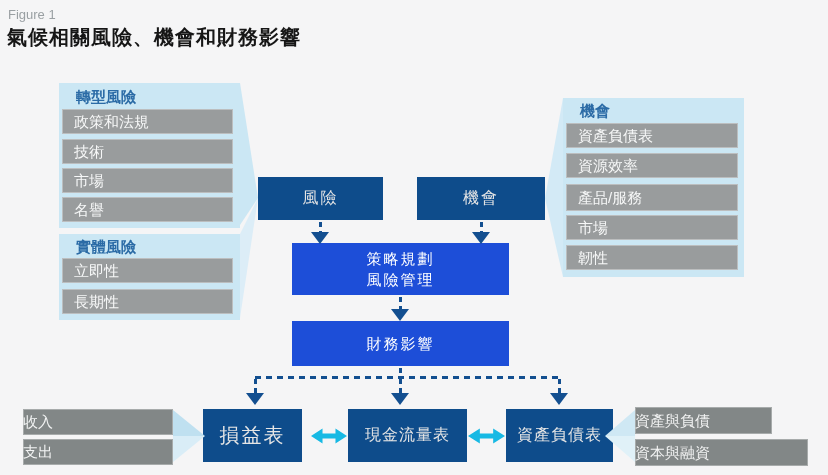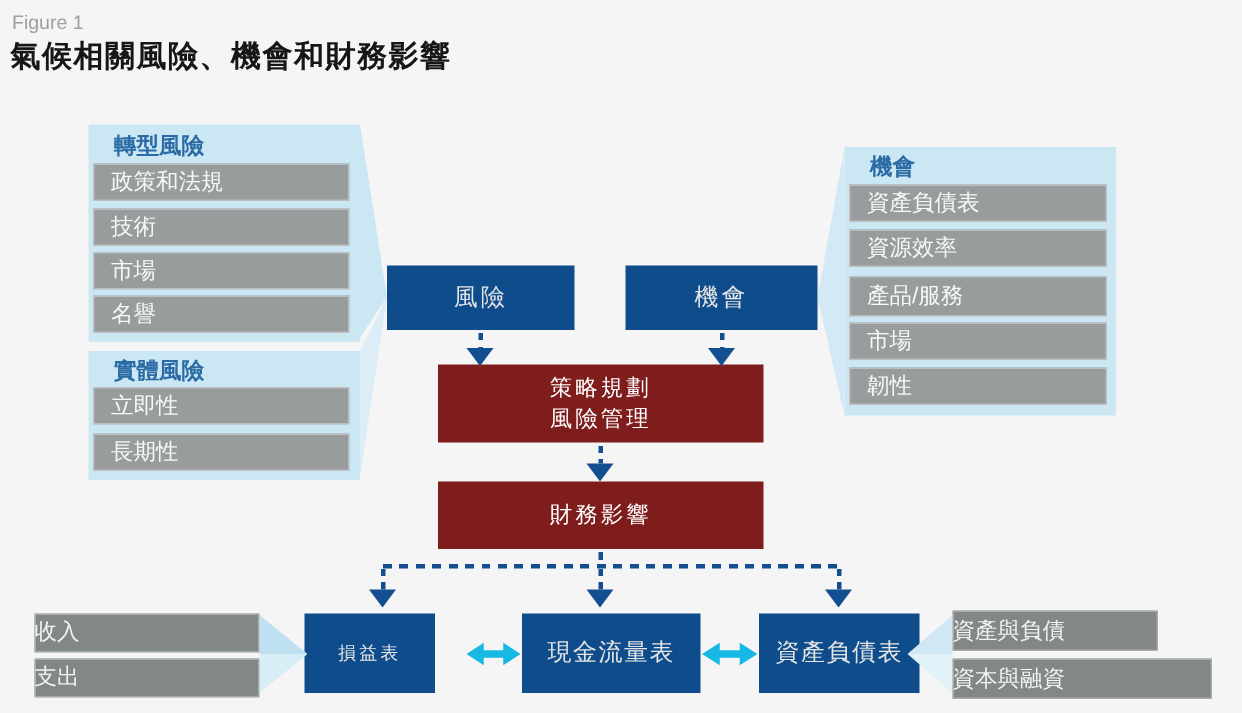--- a/index.html
+++ b/index.html
@@ -10,21 +10,21 @@
              color:#161616;letter-spacing:1px;}
   .panel{position:absolute;background:#cbe7f4;}
   .panel-title{position:absolute;font-size:15px;font-weight:bold;color:#2b6ba6;white-space:nowrap;}
   .gbar{position:absolute;height:25px;line-height:25px;background:#999c9d;color:#f7f8f8;
         font-size:15px;padding-left:12px;box-sizing:border-box;
         box-shadow:inset 0 0 0 1px rgba(255,255,255,.35);white-space:nowrap;}
   .bbar{position:absolute;background:#828787;color:#f2f3f3;font-size:15px;padding-left:0;
         box-sizing:border-box;box-shadow:inset 0 0 0 1px rgba(255,255,255,.3);white-space:nowrap;}
   .navy{position:absolute;background:#0e4c8b;color:#e5e5e5;display:flex;align-items:center;
         justify-content:center;font-size:16px;letter-spacing:2px;}
-  .cyan{position:absolute;background:#7f1d1d;color:#fff;display:flex;flex-direction:column;
+  .cyan{position:absolute;background:#1d4ed8;color:#fff;display:flex;flex-direction:column;
         align-items:center;justify-content:center;font-size:15px;letter-spacing:2px;line-height:21px;}
   .tri{position:absolute;}
   .vdash{position:absolute;width:3px;background:repeating-linear-gradient(180deg,#134f90 0 5px,transparent 5px 9px);}
   .hdash{position:absolute;height:3px;background:repeating-linear-gradient(90deg,#134f90 0 6px,transparent 6px 11px);}
   .ahead{position:absolute;width:0;height:0;border-left:9px solid transparent;
          border-right:9px solid transparent;border-top:12px solid #134f90;}
   .darrow{position:absolute;width:36px;height:18px;background:#17b9e4;
           clip-path:polygon(0 50%,32% 8%,32% 36%,68% 36%,68% 8%,100% 50%,68% 92%,68% 64%,32% 64%,32% 92%);}
 </style>
 </head>
@@ -81,21 +81,21 @@
   <div class="ahead" style="left:391px;top:309px"></div>
   <div class="vdash" style="left:399px;top:368px;height:9px"></div>
   <div class="hdash" style="left:255px;top:376px;width:305px"></div>
   <div class="vdash" style="left:254px;top:379px;height:14px"></div>
   <div class="ahead" style="left:246px;top:393px"></div>
   <div class="vdash" style="left:399px;top:379px;height:14px"></div>
   <div class="ahead" style="left:391px;top:393px"></div>
   <div class="vdash" style="left:558px;top:379px;height:14px"></div>
   <div class="ahead" style="left:550px;top:393px"></div>
 
-  <div class="navy" style="left:203px;top:409px;width:87px;height:53px;font-size:12px">損益表</div>
+  <div class="navy" style="left:203px;top:409px;width:99px;height:53px;font-size:20px">損益表</div>
   <div class="navy" style="left:348px;top:409px;width:119px;height:53px;font-size:16px;letter-spacing:1px">現金流量表</div>
   <div class="navy" style="left:506px;top:409px;width:107px;height:53px;font-size:16px;letter-spacing:1px">資產負債表</div>
 
   <div class="darrow" style="left:311px;top:427px"></div>
   <div class="darrow" style="left:468px;top:427px;width:37px"></div>
 
   <div class="bbar" style="left:23px;top:409px;width:150px;height:26px;line-height:26px">收入</div>
   <div class="bbar" style="left:23px;top:439px;width:150px;height:26px;line-height:26px">支出</div>
   <div class="tri" style="left:173px;top:410px;width:32px;height:26px;background:#bfe0f0;
        clip-path:polygon(0 0,100% 100%,0 100%)"></div>

